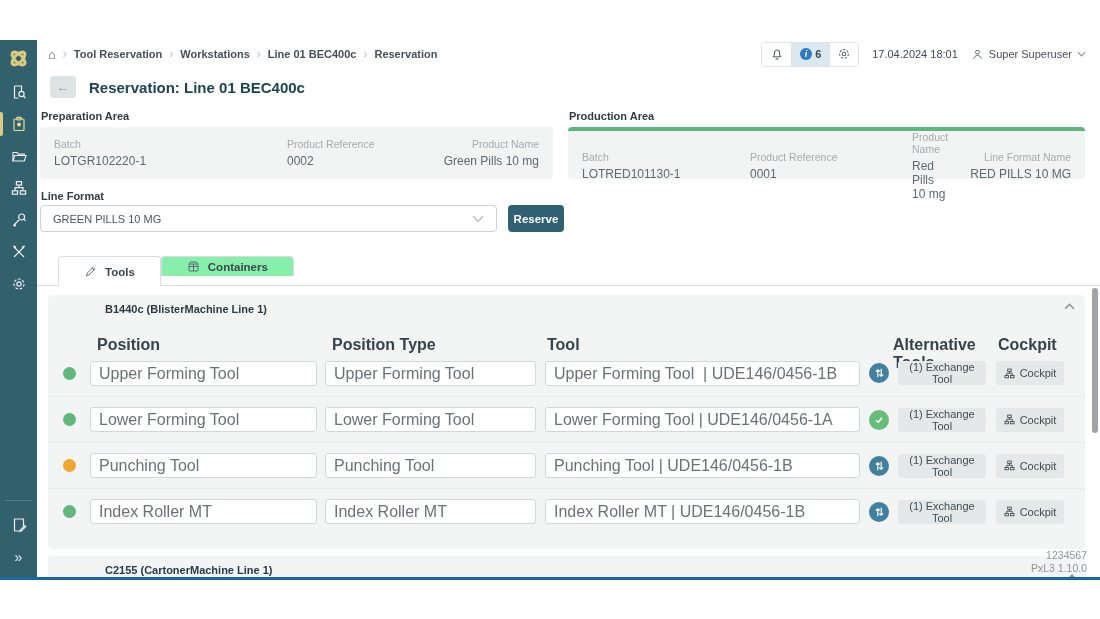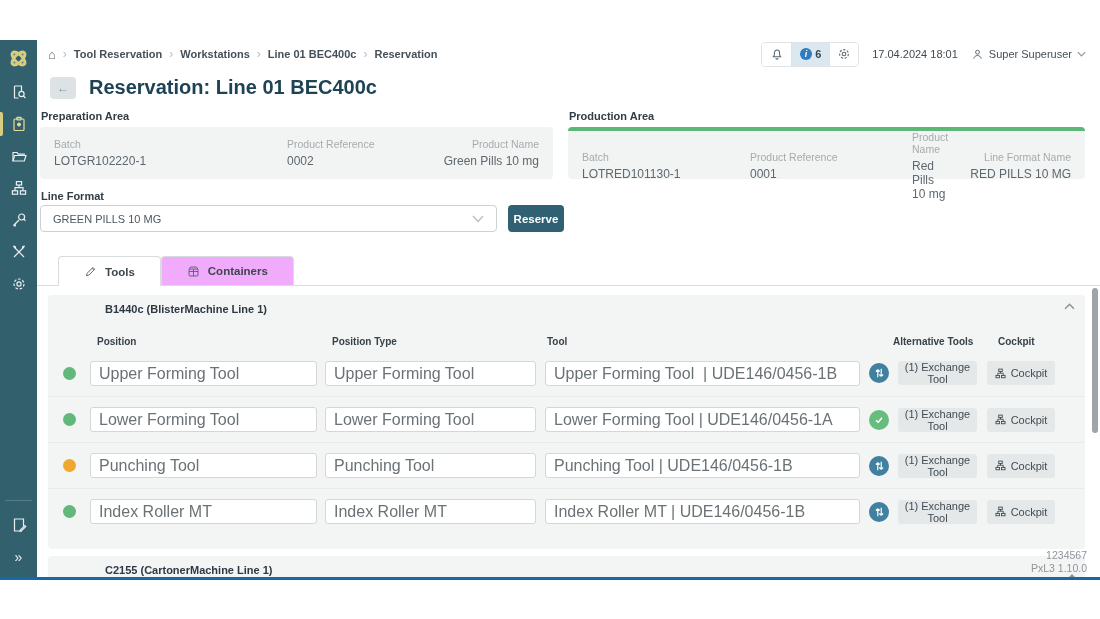--- a/index.html
+++ b/index.html
@@ -32,59 +32,59 @@
   .seg-cell { width:29px; display:flex; align-items:center; justify-content:center; gap:3px; color:#5a6670; cursor:pointer; background:#fff; }
   .seg-cell + .seg-cell { border-left:1px solid #dfe3e5; }
   .seg-cell.badge { width:38px; background:#dce8f0; }
   .info-dot { width:12px; height:12px; border-radius:50%; background:#2e7cc0; color:#fff; font-size:9px; font-weight:700; font-style:italic; display:flex; align-items:center; justify-content:center; }
   .badge-count { font-size:11px; color:#3c4650; font-weight:600; }
   .datetime { font-size:11px; color:#3f4a52; }
   .usermenu { display:flex; align-items:center; gap:5px; font-size:11px; color:#45505a; cursor:pointer; }
 
   .title-row { position:absolute; left:13px; top:36px; display:flex; align-items:center; gap:13px; }
   .back-btn { width:26px; height:22px; background:#dde2e5; border:none; border-radius:4px; color:#8a959c; font-size:12px; cursor:pointer; display:flex; align-items:center; justify-content:center; }
-  .page-title { font-size:20px; font-weight:700; color:#1d4355; }
+  .page-title { font-size:15px; font-weight:700; color:#1d4355; }
 
   .area-label { position:absolute; font-size:11px; font-weight:700; color:#313c44; }
   .area-card { position:absolute; top:87px; height:52px; background:#f2f3f3; border-radius:4px; display:grid; align-items:center; padding:0 14px;gap:20px; }
   .prep-label { left:4px; top:70px; }
   .prep-card { left:3px; width:513px; grid-template-columns:213px 1fr auto; }
   .prod-label { left:532px; top:70px; }
   .prod-card { left:531px; width:517px; grid-template-columns:148px 142px 1fr auto; border-top:4px solid #5cb878; }
   .fld .flabel { font-size:10.5px; color:#a6abae; margin-bottom:4px; }
   .fld .fvalue { font-size:12px; color:#5d686f; }
   .fld.right { text-align:right; }
 
   .lf-label { position:absolute; left:4px; top:150px; font-size:11px; font-weight:700; color:#313c44; }
   .lf-select { position:absolute; left:3px; top:165px; width:457px; height:27px; background:#fff; border:1px solid #ccd1d4; border-radius:4px; display:flex; align-items:center; padding:0 12px; font-size:11px; color:#4d585f; cursor:pointer; }
   .lf-select .chev { margin-left:auto; color:#b9bfc2; }
   .reserve-btn { position:absolute; left:471px; top:165px; width:56px; height:27px; background:#2f6173; color:#fff; border:none; border-radius:4px; font-size:11.5px; font-weight:600; cursor:pointer; }
 
   .tabs-row { position:absolute; left:11px; top:216px; display:flex; z-index:2;padding-left:10px; }
-  .tab { height:29px; display:flex; align-items:center; gap:8px; padding:0 25px; font-size:11.5px; font-weight:600; color:#3d474e; border:1px solid #d9dcdd; border-bottom:none; border-radius:4px 4px 0 0; background:#f0abfc; cursor:pointer; }
+  .tab { height:20px; display:flex; align-items:center; gap:8px; padding:0 25px; font-size:11.5px; font-weight:600; color:#3d474e; border:1px solid #d9dcdd; border-bottom:none; border-radius:4px 4px 0 0; background:#86efac; cursor:pointer; }
   .tab.active { background:#fff; height:30px; }
   .panel-line { position:absolute; left:0; right:0; top:245px; height:1px; background:#d9dcdd; z-index:1; }
 
   .section-card { position:absolute; left:11px; width:1037px; background:#f3f4f4; border-radius:4px; }
   .tool-card { top:255px; height:254px; }
   .cartoner-card { top:516px; height:40px; }
   .section-title { position:absolute; left:9px; top:8px; font-size:11px; font-weight:700; color:#2d3943;padding-left:48px; }
   .collapse-btn { position:absolute; right:10px; top:8px; color:#8a949b; cursor:pointer; background:none; border:none; }
 
-  .thead { position:absolute; left:0; top:41px; right:0; display:flex; font-size:10px; font-weight:700; color:#37424a; }
+  .thead { position:absolute; left:0; top:41px; right:0; display:flex; font-size:16px; font-weight:700; color:#37424a; }
   .rows { position:absolute; left:0; top:55px; right:0; }
   .trow { display:flex; align-items:center; height:46px; }
   .trow + .trow { border-top:1px solid #e9ebeb; }
 
   .col-dot { width:42px; display:flex; justify-content:center; }
   .col-pos { width:227px; }
   .col-pt  { width:211px; margin-left:8px; }
   .col-tool{ width:315px; margin-left:9px; }
   .col-state { width:38px; display:flex; justify-content:center; }
-  .col-ex  { width:79px; }
+  .col-ex  { width:88px; }
   .col-ck  { width:68px; margin-left:10px; }
   .h-pos { padding-left:7px; } .h-pt { padding-left:7px; } .h-tool { padding-left:2px; }
   .h-alt { width:126px; padding-left:33px; } .h-ck { padding-left:0; }
 
   .dot { width:13px; height:13px; border-radius:50%; }
   .dot.green { background:#62b87c; } .dot.orange { background:#f0a72f; }
   .inputbox { height:25px; width:100%; background:#fff; border:1px solid #d3d7d9; border-radius:3px; font-size:16px; color:#6a7276; line-height:23px; padding:0 8px; white-space:pre; overflow:hidden; }
   .state-icon { width:20px; height:20px; border-radius:50%; display:flex; align-items:center; justify-content:center; color:#fff; }
   .state-icon.swap { background:#41809f; cursor:pointer; }
   .state-icon.check { background:#67bd7c; }

